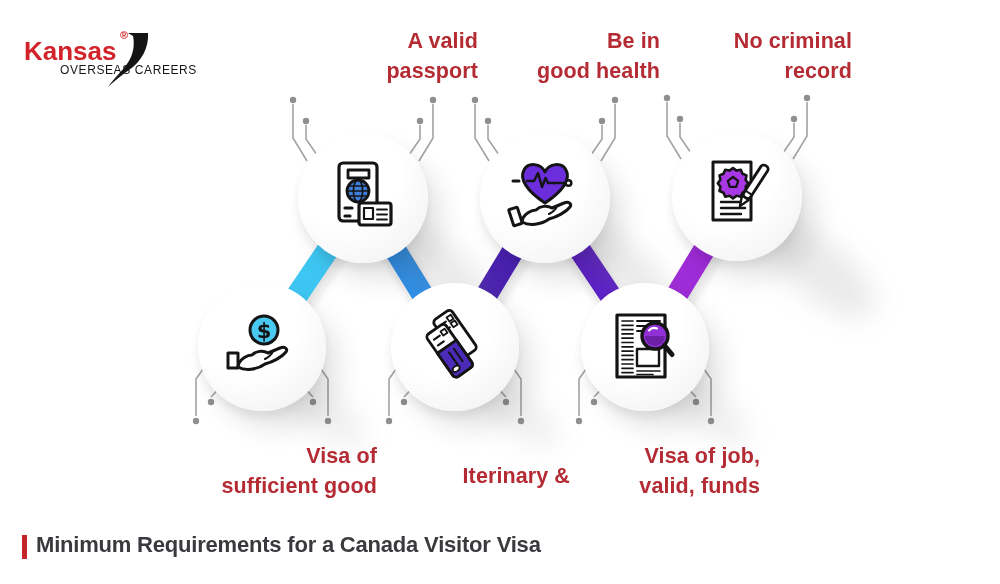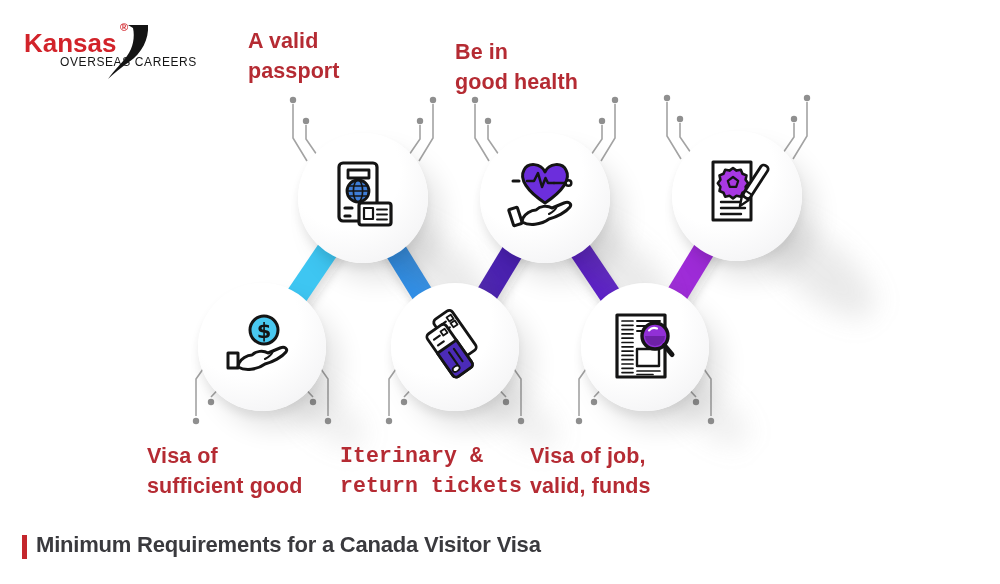--- a/index.html
+++ b/index.html
@@ -6,29 +6,29 @@
   .stage{position:relative;width:1000px;height:584px;background:#ffffff;overflow:hidden;
          font-family:"Liberation Sans",sans-serif;}
   .layer{position:absolute;left:0;top:0;width:1000px;height:584px;}
   
   .node{position:absolute;border-radius:50%;
         background:radial-gradient(circle at 36% 30%, #ffffff 45%, #f7f7f8 72%, #ededef 100%);
         box-shadow:0 6px 10px rgba(0,0,0,.07), 14px 18px 26px rgba(0,0,0,.10);}
   .node svg{position:absolute;left:50%;top:50%;transform:translate(-50%,-50%);}
   .cast{position:absolute;border-radius:50%;background:rgba(125,125,125,.16);filter:blur(13px);}
   
-  .lbl{position:absolute;width:230px;text-align:left;color:#B52B33;
+  .lbl{position:absolute;width:230px;text-align:right;color:#B52B33;
        font-size:21.5px;line-height:30px;font-weight:600;letter-spacing:.1px;}
   .lbl span{display:block;}
   
   .title-bar{position:absolute;left:22px;top:535px;width:5px;height:24px;background:#C4262C;}
   .page-title{position:absolute;left:36px;top:532px;font-size:22px;font-weight:700;
               color:#3A3A3E;letter-spacing:-.2px;}
   
-  .logo{position:absolute;left:24px;top:20px;width:170px;height:60px;}
+  .logo{position:absolute;left:24px;top:28px;width:170px;height:60px;}
   .logo-brand{position:absolute;left:0;top:8px;font-size:26px;font-weight:700;color:#D2232A;letter-spacing:0;}
   .logo-reg{position:absolute;left:96px;top:1px;font-size:11px;font-weight:700;color:#D2232A;}
   .logo-swoosh{position:absolute;left:84px;top:5px;}
   .logo-tagline{position:absolute;left:36px;top:35px;font-size:12px;font-weight:400;color:#161616;
                 letter-spacing:.6px;white-space:nowrap;}
 </style>
 </head>
 <body>
 
 <div class="stage">
@@ -234,31 +234,34 @@
         <path d="M44,23.5 a7,7 0 0 1 8,-2" stroke="#fff" stroke-width="2"></path>
         <path d="M59.5,38.5 L67,47.5" stroke-width="5"></path>
       </g>
     </svg>
   </div>
 
   <div class="lbl" style="left:248px;top:26px;">
     <span>A valid</span>
     <span>passport</span>
   </div>
-  <div class="lbl" style="left:455px;top:26px;margin-top:11px;">
+  <div class="lbl" style="left:430px;top:26px;">
     <span>Be in</span>
     <span>good health</span>
+  </div>
+  <div class="lbl" style="left:622px;top:26px;">
+    <span>No criminal</span>
+    <span>record</span>
   </div>
   <div class="lbl" style="left:147px;top:441px;">
     <span>Visa of</span>
     <span>sufficient good</span>
   </div>
-  <div class="lbl" style="left:340px;top:441px;font-family:Liberation Mono, monospace;">
+  <div class="lbl" style="left:340px;top:461px;">
     <span>Iterinary &amp;</span>
-    <span>return tickets</span>
   </div>
   <div class="lbl" style="left:530px;top:441px;">
     <span>Visa of job,</span>
     <span>valid, funds</span>
   </div>
 
   <div class="title-bar"></div>
   <div class="page-title">Minimum Requirements for a Canada Visitor Visa</div>
 
   <div class="logo">

